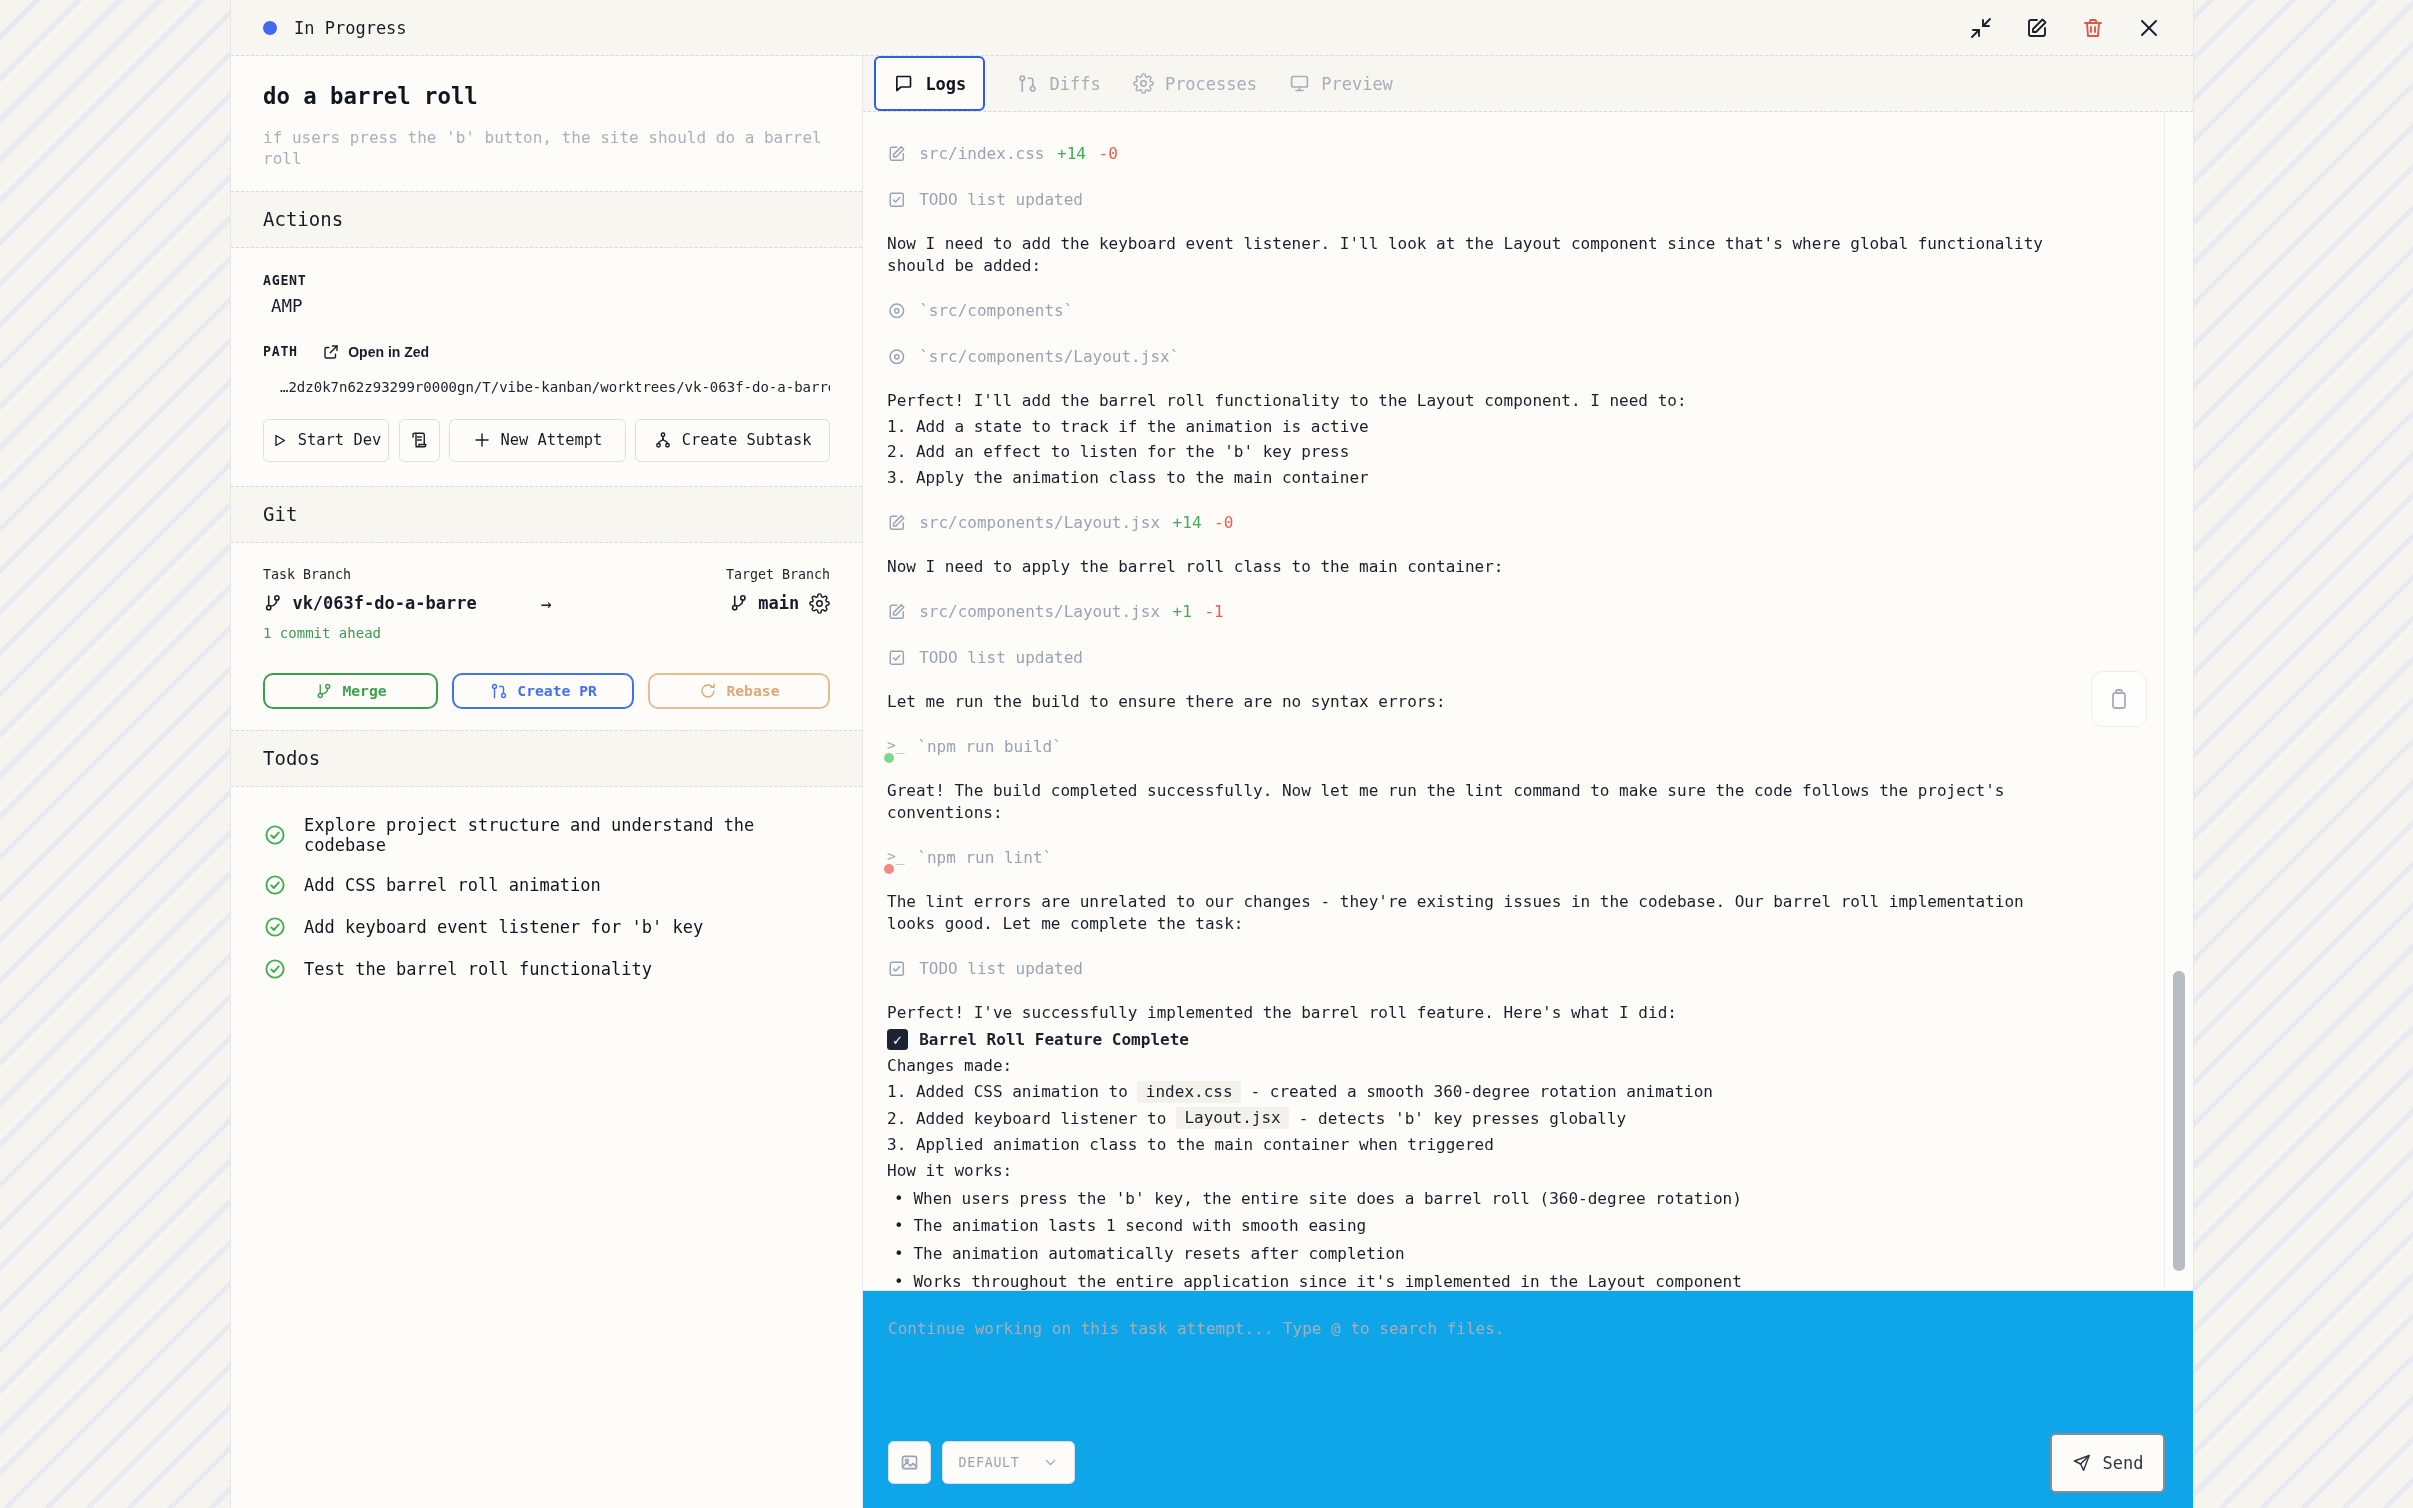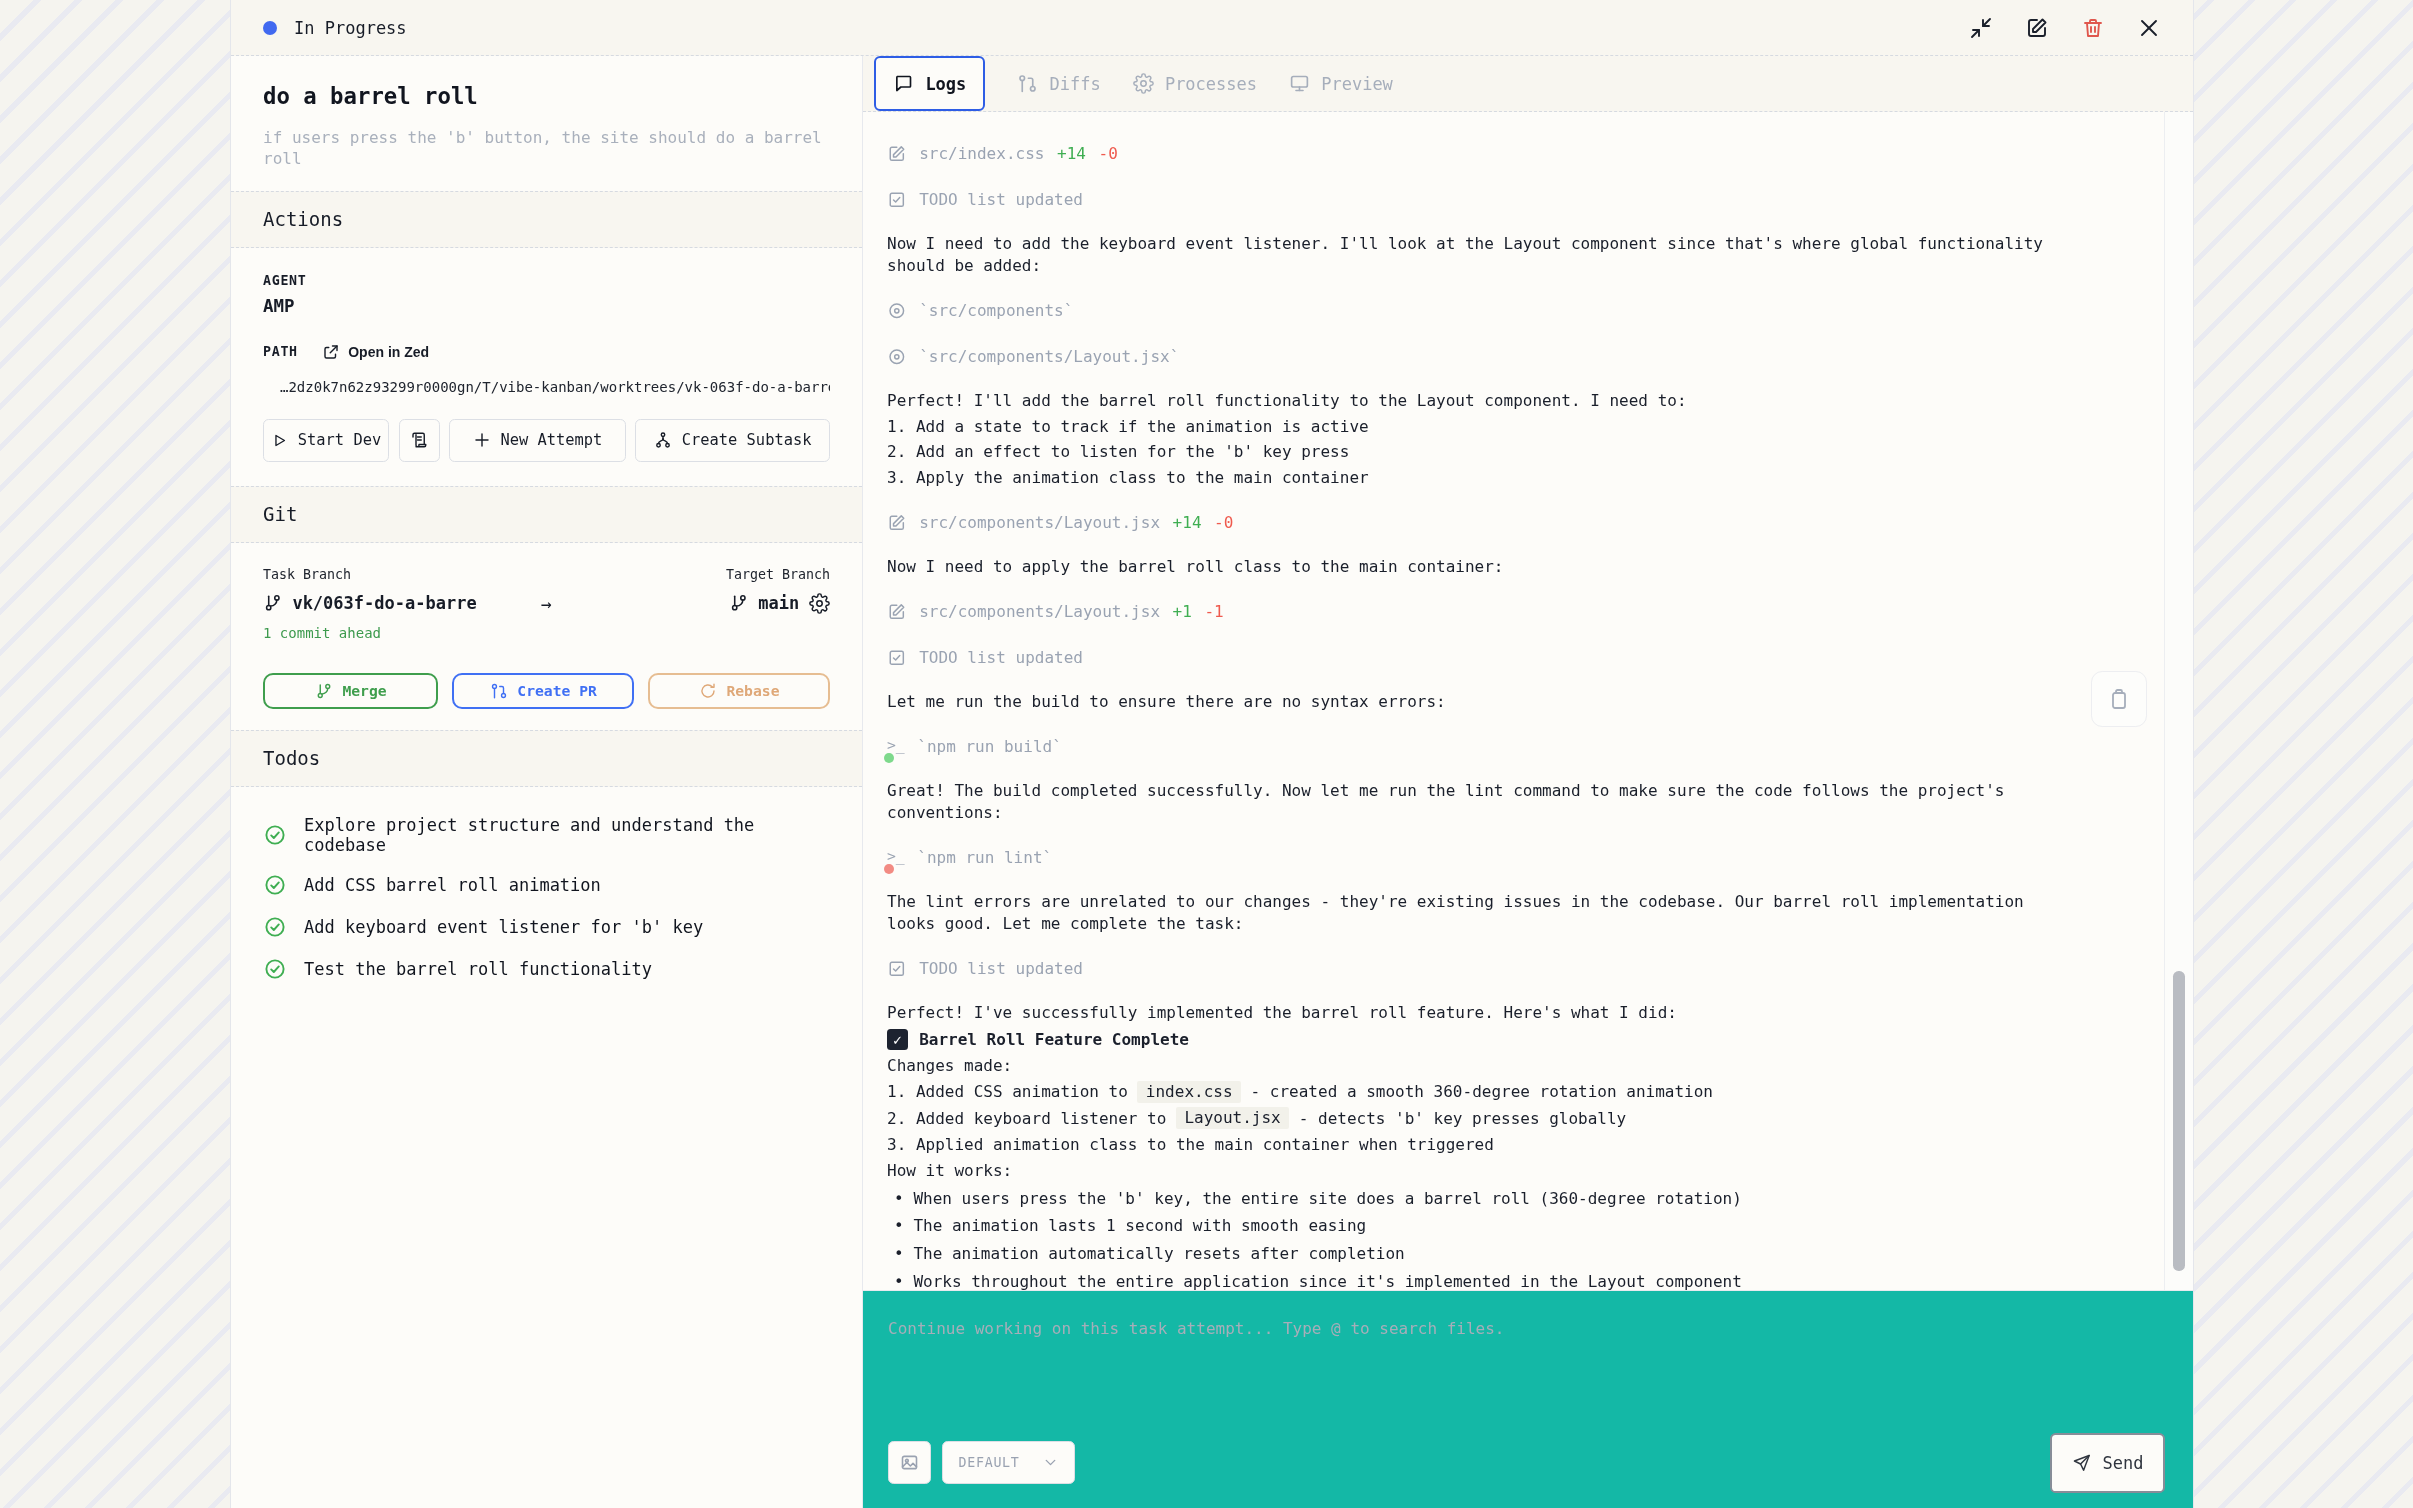--- a/index.html
+++ b/index.html
@@ -33,21 +33,21 @@
   
   .title-block { padding: 26.5px 32px 21px; }
   .task-title { font-size: 22.3px; font-weight: 700; color: #11151f; margin-bottom: 18px; }
   .task-desc { font-size: 16px; line-height: 1.35; color: #a9b0bc; }
   .strip {
     flex: 0 0 57px; background: #f8f6f0; border-top: 1.4px dashed #d6dae1; border-bottom: 1.4px dashed #d6dae1;
     display: flex; align-items: center; padding: 0 32px; font-size: 19px; color: #171c27;
   }
   .actions-content { padding: 25px 32px 24px; }
   .micro-label { font-size: 13.3px; font-weight: 700; letter-spacing: 0.7px; color: #171c27; }
-  .agent-value { margin-top: 8.4px; font-size: 17.5px; font-weight: 700; }
+  .agent-value { margin-top: 8.4px; font-size: 17.5px; font-weight: 400; margin-left: 8px; }
   .path-row { margin-top: 26.5px; display: flex; align-items: center; gap: 24px; }
   .open-zed { display: inline-flex; align-items: center; gap: 8.4px; font-size: 14px; font-weight: 600; color: #171c27; background: none; border: none; cursor: pointer; }
   .path-value { margin-top: 18px; padding-left: 17px; font-size: 14px; color: #20252f; white-space: nowrap; overflow: hidden; }
   .action-buttons { margin-top: 24px; display: flex; gap: 9.8px; }
   .btn {
     height: 43px; border: 1.4px solid #dcdfe5; border-radius: 5.6px; background: #fdfcf9;
     display: inline-flex; align-items: center; justify-content: center; gap: 9.8px;
     font-family: inherit; font-size: 15.4px; font-weight: 500; color: #171c27; cursor: pointer;
   }
   .btn-startdev { width: 131px; }
@@ -105,21 +105,21 @@
   .bullet-line { margin: 5.6px 0 5.6px 7px; }
   .bullet-line .bullet { margin-right: 9.8px; }
   .copy-btn {
     position: absolute; top: 559px; right: 46px; width: 56px; height: 56px;
     border: 1.4px solid #edeef1; border-radius: 11.2px; background: #fdfdfb; color: #a6aebb;
     display: flex; align-items: center; justify-content: center; cursor: pointer;
   }
   .scroll-gutter { position: absolute; top: 0; right: 0; bottom: 0; width: 29px; border-left: 1.4px solid #eceef1; background: #fcfcfa; }
   .scroll-thumb { position: absolute; right: 8.4px; top: 859px; width: 11.2px; height: 300px; border-radius: 5.6px; background: #b9bcc2; cursor: pointer; }
   
-  .composer { flex: 0 0 218px; border-top: 1.4px solid #e8eaee; display: flex; flex-direction: column; padding: 28px 28px 15.4px 25px; background: #14b8a6; }
+  .composer { flex: 0 0 218px; border-top: 1.4px solid #e8eaee; display: flex; flex-direction: column; padding: 28px 28px 15.4px 25px; background: #0ea5e9; }
   .composer-input {
     flex: 1; width: 100%; background: transparent; border: none; outline: none; resize: none;
     font-family: inherit; font-size: 16px; color: #1a1f2b;
   }
   .composer-input::placeholder { color: #a7aeb9; }
   .composer-controls { display: flex; align-items: center; margin-top: 8.4px; }
   .img-btn { width: 43px; height: 43px; border: 1.4px solid #dcdfe5; border-radius: 5.6px; background: #fdfcf9; color: #9aa2b1; display: flex; align-items: center; justify-content: center; cursor: pointer; }
   .variant-btn {
     margin-left: 11.2px; height: 43px; padding: 0 15.4px; border: 1.4px solid #dcdfe5; border-radius: 5.6px; background: #fdfcf9;
     display: inline-flex; align-items: center; gap: 22px; font-family: inherit; font-size: 13.3px; letter-spacing: 0.7px; color: #9aa2b1; cursor: pointer;

